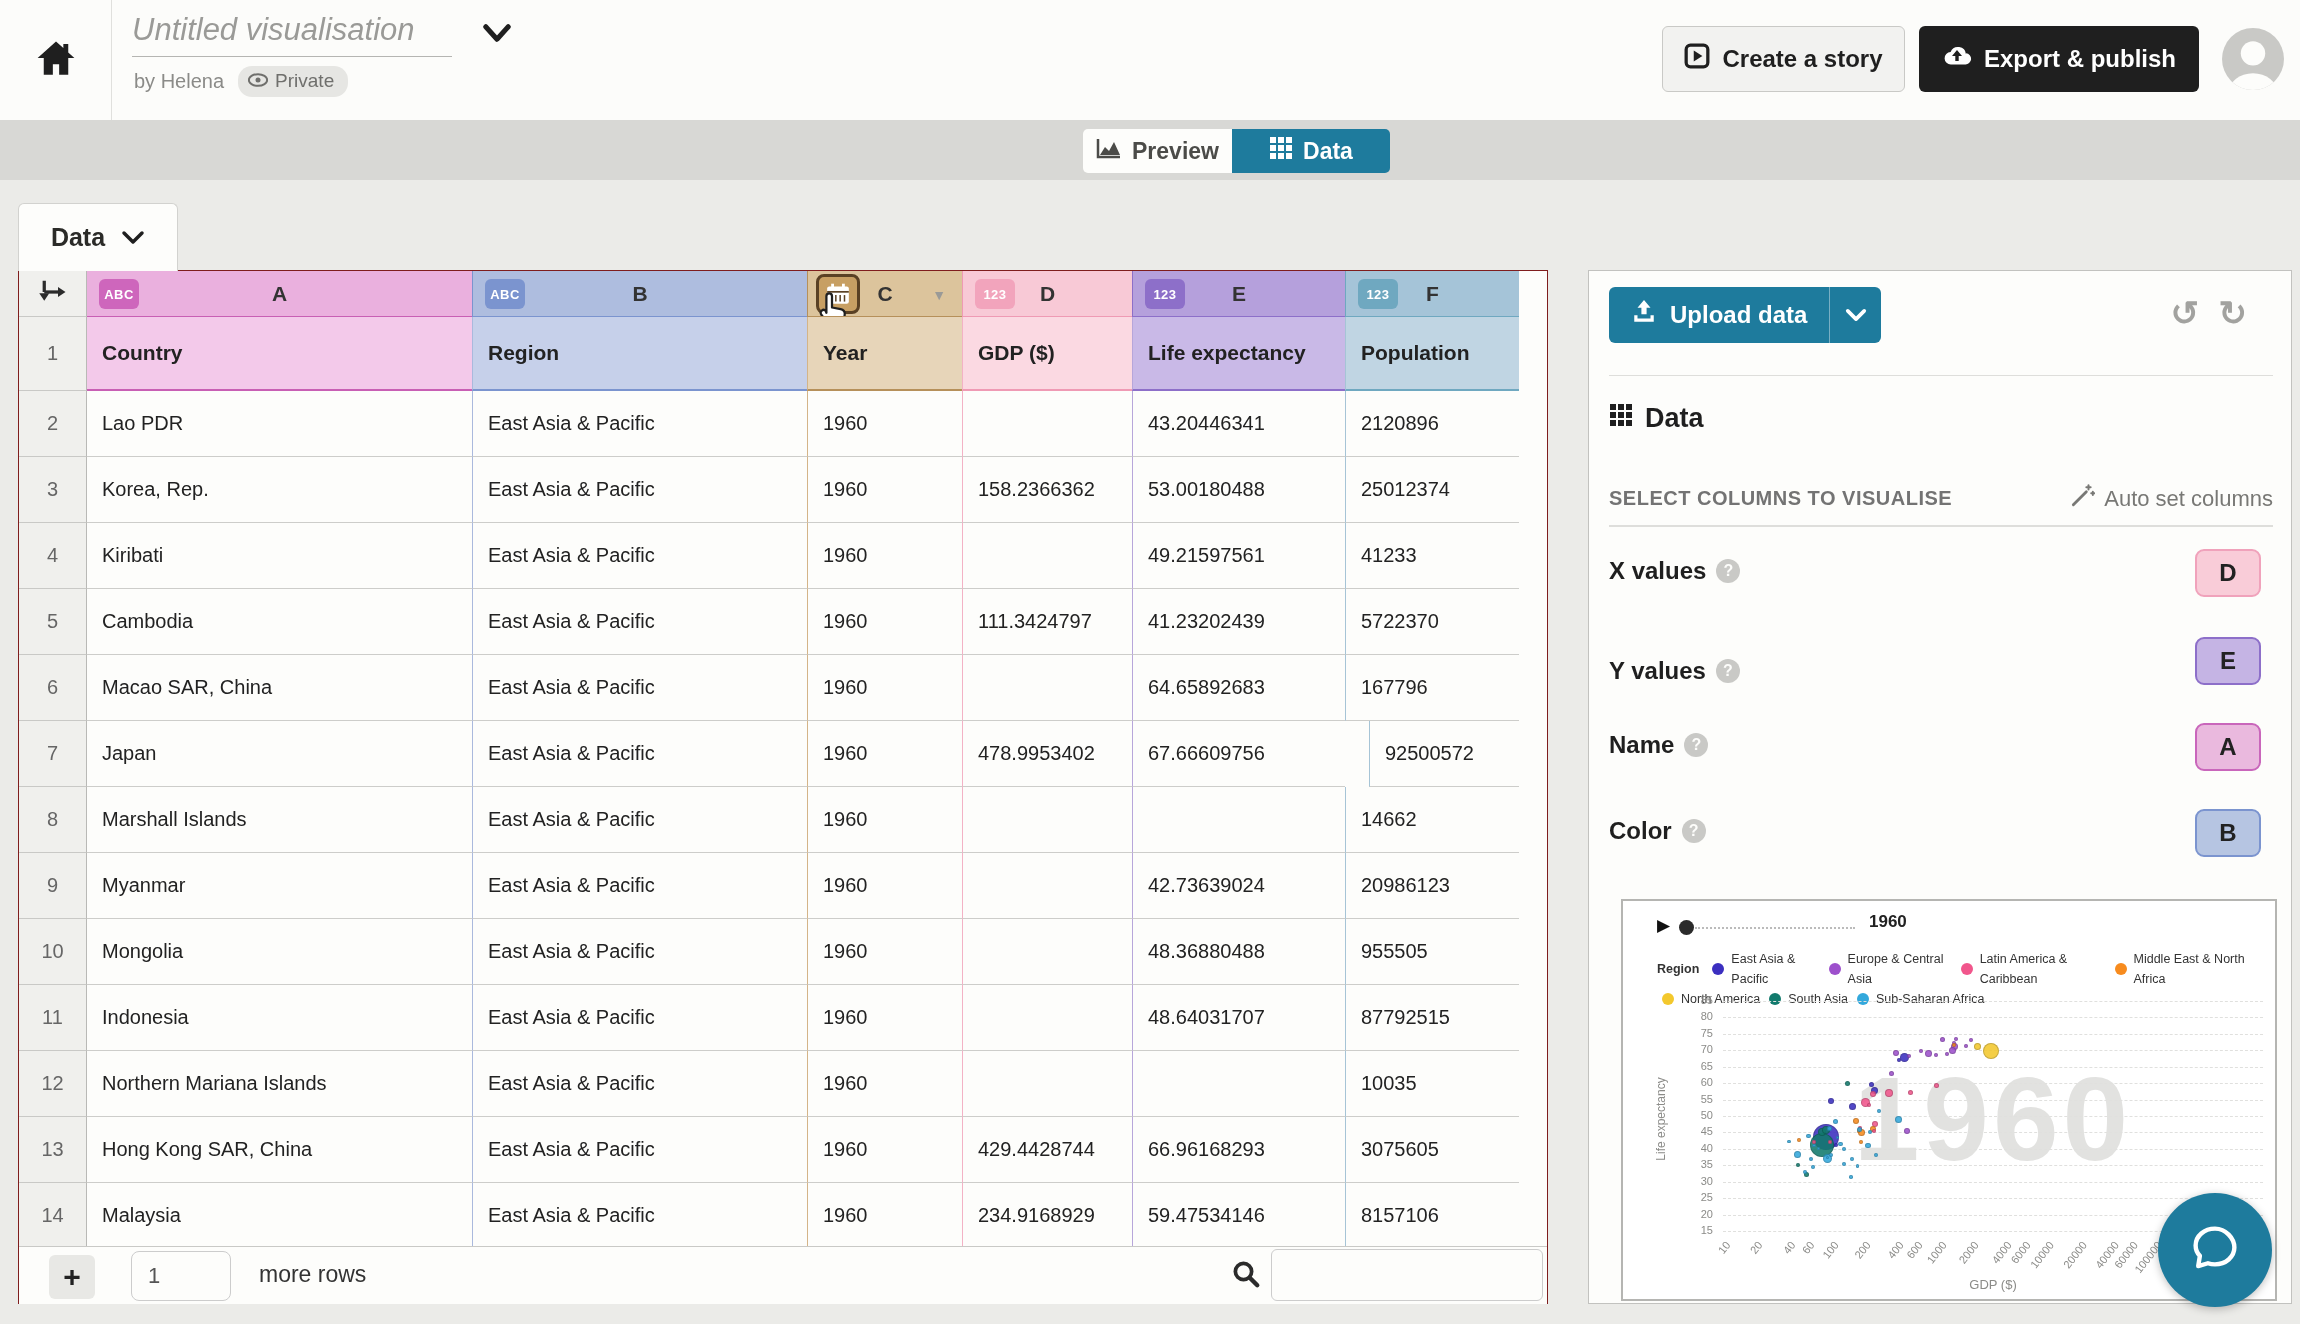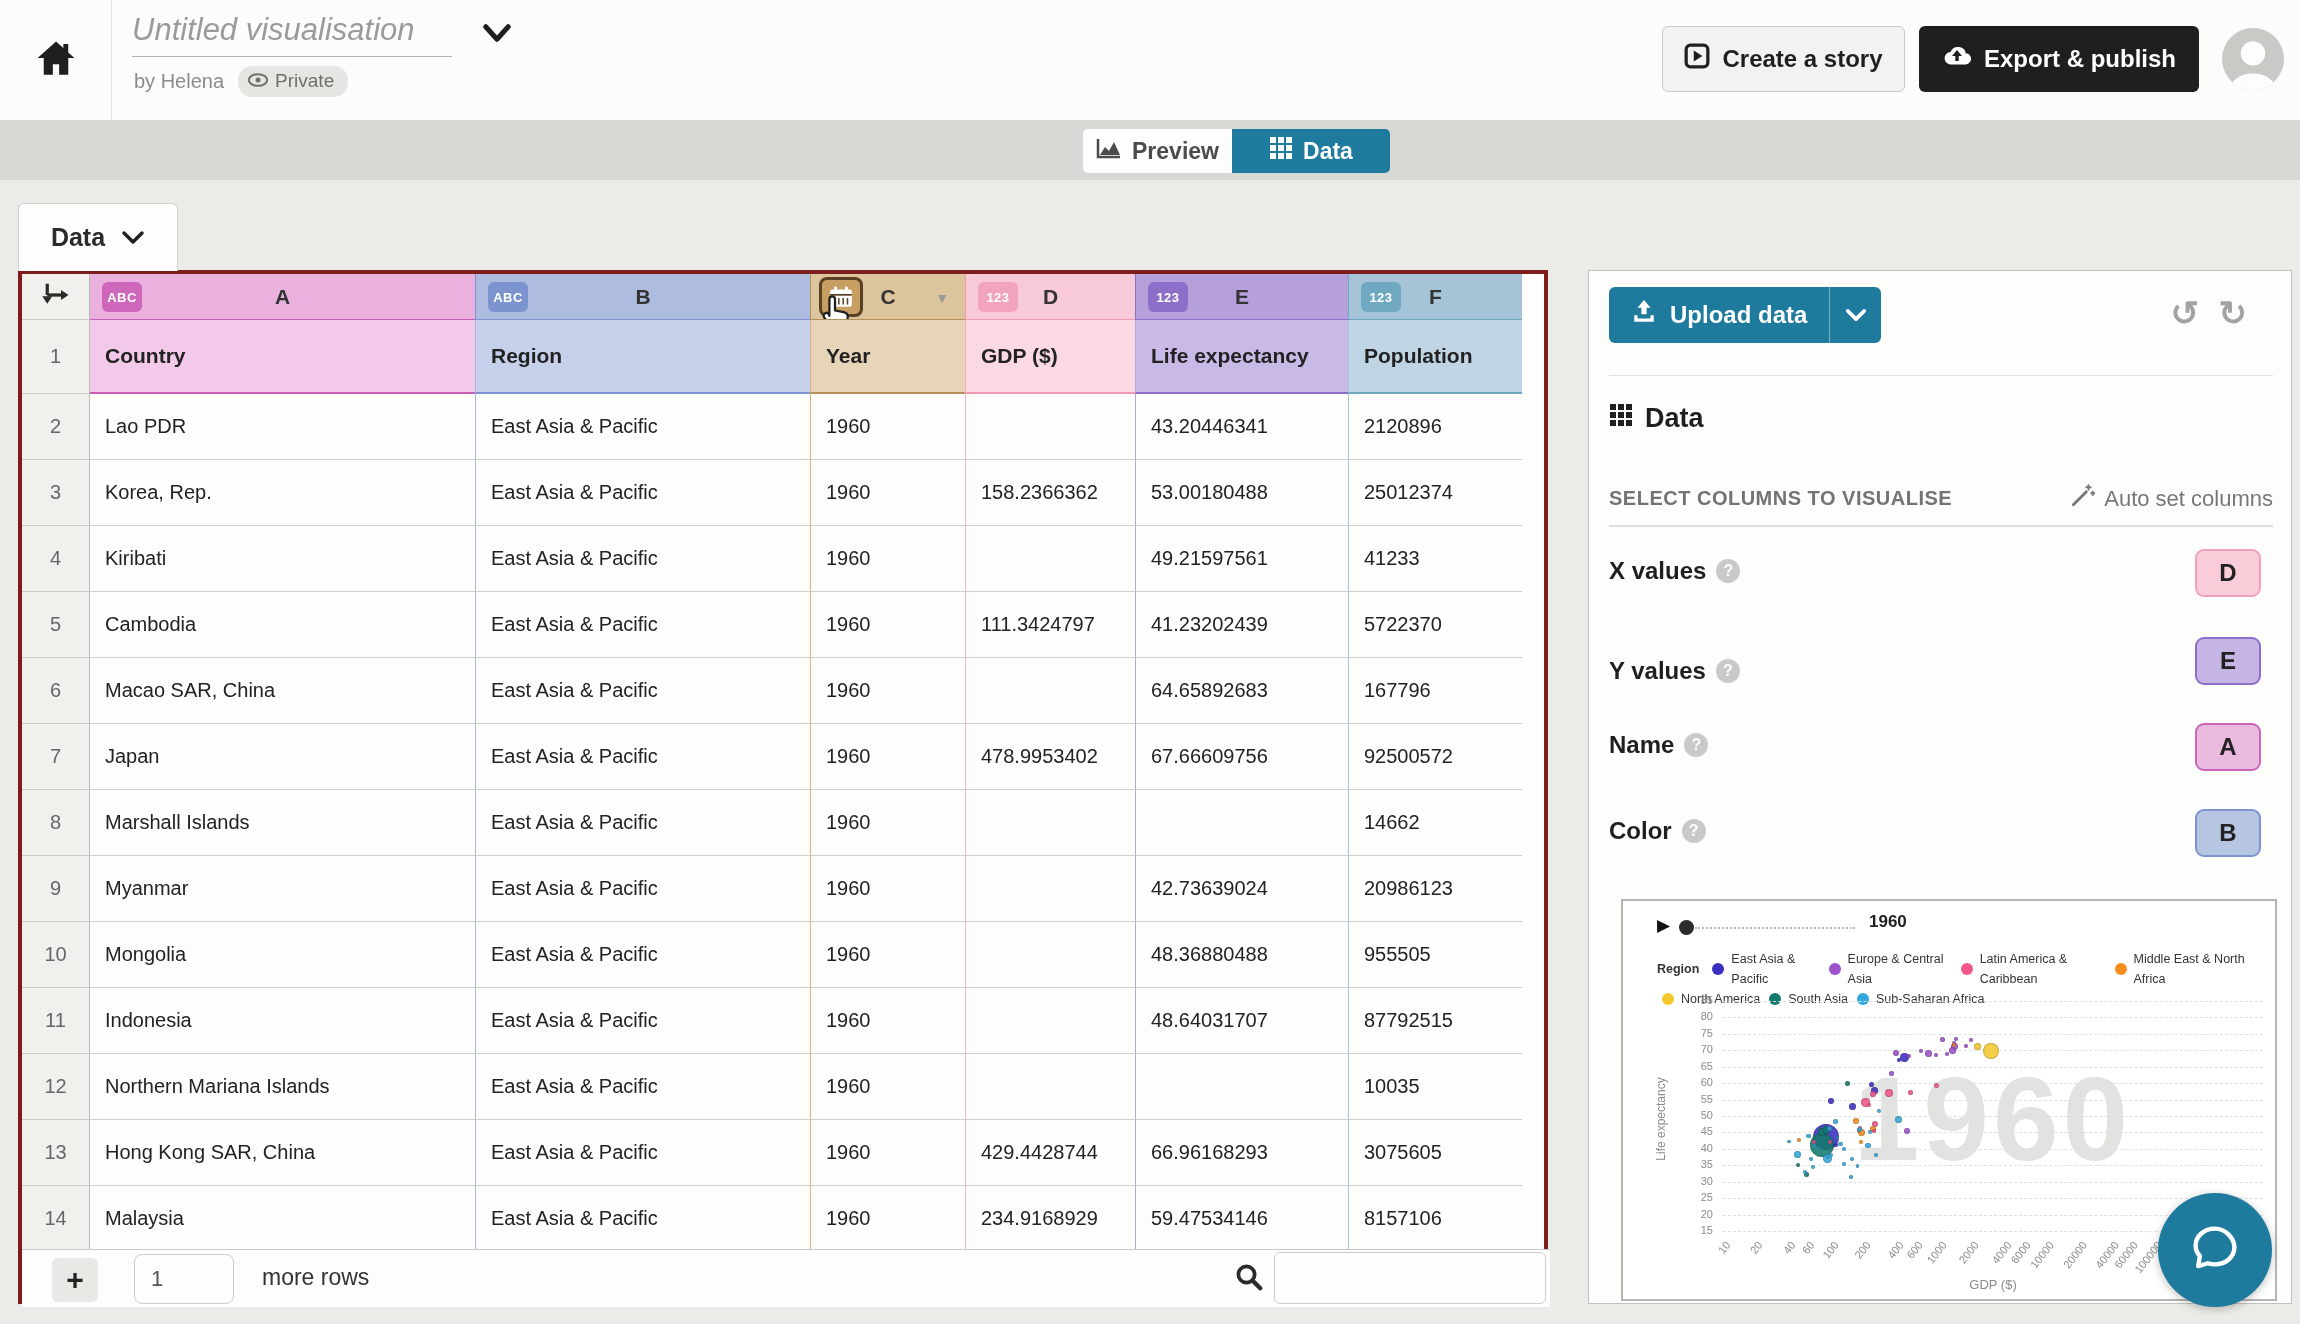--- a/index.html
+++ b/index.html
@@ -24,21 +24,21 @@
   
   .band { left:0; top:120px; width:2300px; height:60px; background:#d8d8d5; }
   .view-tab { top:129px; height:44px; display:flex; align-items:center; justify-content:center; gap:10px; font-size:23px; cursor:pointer; }
   .tab-preview { left:1083px; width:149px; background:#fdfdfb; border-radius:5px 0 0 5px; color:#4b4b48; font-weight:bold; }
   .tab-data { left:1232px; width:158px; background:#1e7b9d; border-radius:0 5px 5px 0; color:#fff; font-weight:bold; }
 
   
   .sheet-tab { left:18px; top:203px; width:160px; height:68px; background:#fdfdfb; border:1px solid #d2d2cf; border-bottom:none; border-radius:6px 6px 0 0; display:flex; align-items:center; justify-content:center; gap:16px; font-size:25px; font-weight:bold; color:#2b2b28; cursor:pointer; z-index:3; }
 
   
-  .table-panel { left:18px; top:270px; width:1530px; height:1034px; background:#fdfdfb; border:4px solid #7f1d1d; z-index:2; }
+  .table-panel { left:18px; top:270px; width:1530px; height:1034px; background:#fdfdfb; border:1px solid #7f1d1d; z-index:2; }
   .sheet-clip { left:0; top:0; width:1528px; height:975px; overflow:hidden; }
   #sheet-grid { display:grid; width:1500px; }
   .cell { display:flex; align-items:center; overflow:hidden; white-space:nowrap; }
   .corner-cell { height:46px; background:#f0f0ed; border-right:1px solid #b9b9b6; border-bottom:1px solid #c9c9c6; display:flex; align-items:center; justify-content:center; }
   .letter-cell { height:46px; position:relative; font-weight:bold; font-size:21px; color:#333; cursor:pointer; }
   .letter-badge { position:absolute; left:12px; top:8px; width:40px; height:30px; border-radius:6px; color:#fff; font-size:13px; font-weight:bold; display:flex; align-items:center; justify-content:center; letter-spacing:.5px; }
   .letter-label { width:100%; text-align:center; }
   .cal-badge { position:absolute; left:8px; top:3px; width:44px; height:40px; border-radius:8px; border:3px solid #5a4124; display:flex; align-items:center; justify-content:center; }
   .sort-caret { position:absolute; right:16px; top:16px; font-size:14px; color:#9a9a97; }
   .cursor-hand { position:absolute; left:4px; top:18px; z-index:5; }
@@ -278,21 +278,21 @@
         <div class="cell body-cell" style="height: 66px; border-left: 1px solid rgb(212, 180, 136);">1960</div>
         <div class="cell body-cell" style="height: 66px; border-left: 1px solid rgb(243, 178, 197);"></div>
         <div class="cell body-cell" style="height: 66px; border-left: 1px solid rgb(183, 166, 218);">64.65892683</div>
         <div class="cell body-cell" style="height: 66px; border-left: 1px solid rgb(166, 196, 214);">167796</div>
         <div class="cell num-cell" style="height: 66px;">7</div>
         <div class="cell body-cell" style="height: 66px;">Japan</div>
         <div class="cell body-cell" style="height: 66px; border-left: 1px solid rgb(170, 185, 221);">East Asia &amp; Pacific</div>
         <div class="cell body-cell" style="height: 66px; border-left: 1px solid rgb(212, 180, 136);">1960</div>
         <div class="cell body-cell" style="height: 66px; border-left: 1px solid rgb(243, 178, 197);">478.9953402</div>
         <div class="cell body-cell" style="height: 66px; border-left: 1px solid rgb(183, 166, 218);">67.66609756</div>
-        <div class="cell body-cell" style="height: 66px; border-left: 1px solid rgb(166, 196, 214);">92500572</div>
+        <div class="cell body-cell" style="height: 66px; border-left: 1px solid rgb(166, 196, 214); margin-left: 24px;">92500572</div>
         <div class="cell num-cell" style="height: 66px;">8</div>
         <div class="cell body-cell" style="height: 66px;">Marshall Islands</div>
         <div class="cell body-cell" style="height: 66px; border-left: 1px solid rgb(170, 185, 221);">East Asia &amp; Pacific</div>
         <div class="cell body-cell" style="height: 66px; border-left: 1px solid rgb(212, 180, 136);">1960</div>
         <div class="cell body-cell" style="height: 66px; border-left: 1px solid rgb(243, 178, 197);"></div>
         <div class="cell body-cell" style="height: 66px; border-left: 1px solid rgb(183, 166, 218);"></div>
         <div class="cell body-cell" style="height: 66px; border-left: 1px solid rgb(166, 196, 214);">14662</div>
         <div class="cell num-cell" style="height: 66px;">9</div>
         <div class="cell body-cell" style="height: 66px;">Myanmar</div>
         <div class="cell body-cell" style="height: 66px; border-left: 1px solid rgb(170, 185, 221);">East Asia &amp; Pacific</div>

